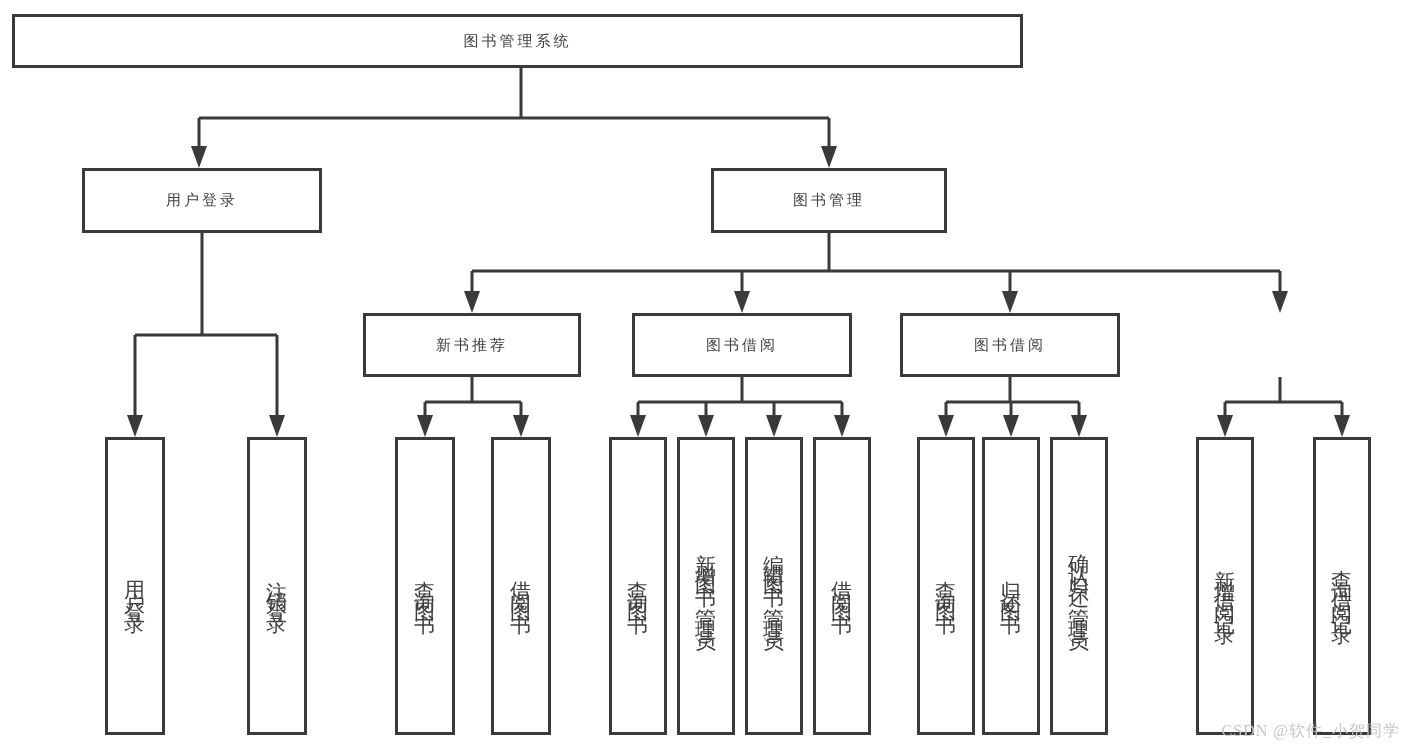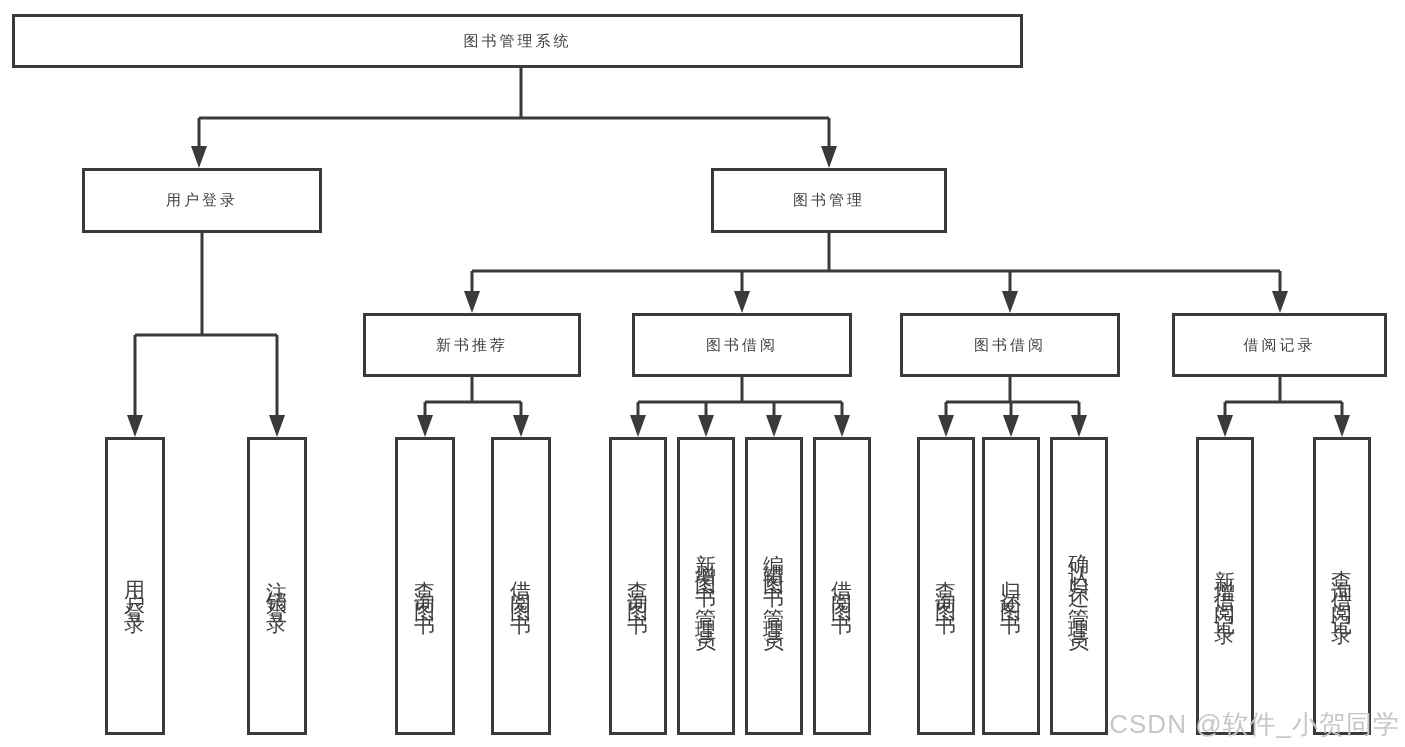--- a/index.html
+++ b/index.html
@@ -54,25 +54,26 @@
   .vbox {
     font-size: 21px;
     writing-mode: vertical-rl;
     letter-spacing: 11px;
     line-height: 1;
   }
   .watermark {
     position: absolute;
     right: 5px;
     bottom: 5px;
-    font-size: 26px;
+    font-size: 16px;
     letter-spacing: 1px;
     color: var(--watermark);
     white-space: nowrap;
     pointer-events: none;
+    font-family: Liberation Serif, serif;
   }
 </style>
 </head>
 <body>
 
 <div class="canvas">
 
   <svg class="connectors" viewBox="0 0 1405 747" xmlns="http://www.w3.org/2000/svg" aria-hidden="true">
     <path class="line" d="
       M521 68 V118 M199 118 H829 M199 118 V150 M829 118 V150
@@ -105,21 +106,20 @@
   </svg>
 
   <div class="box hbox" style="left:12px; top:14px; width:1011px; height:54px;">图书管理系统</div>
 
   <div class="box hbox" style="left:82px; top:168px; width:240px; height:65px;">用户登录</div>
   <div class="box hbox" style="left:711px; top:168px; width:236px; height:65px;">图书管理</div>
 
   <div class="box hbox" style="left:363px; top:313px; width:218px; height:64px;">新书推荐</div>
   <div class="box hbox" style="left:632px; top:313px; width:220px; height:64px;">图书借阅</div>
   <div class="box hbox" style="left:900px; top:313px; width:220px; height:64px;">图书借阅</div>
-  <div class="box hbox" style="left:1172px; top:313px; width:215px; height:64px;">借阅记录</div>
 
   <div class="box vbox" style="left:105px; top:437px; width:60px; height:298px;">用户登录</div>
   <div class="box vbox" style="left:247px; top:437px; width:60px; height:298px;">注销登录</div>
 
   <div class="box vbox" style="left:395px; top:437px; width:60px; height:298px;">查询图书</div>
   <div class="box vbox" style="left:491px; top:437px; width:60px; height:298px;">借阅图书</div>
 
   <div class="box vbox" style="left:609px; top:437px; width:58px; height:298px;">查询图书</div>
   <div class="box vbox" style="left:677px; top:437px; width:58px; height:298px;">新增图书（管理员）</div>
   <div class="box vbox" style="left:745px; top:437px; width:58px; height:298px;">编辑图书（管理员）</div>

